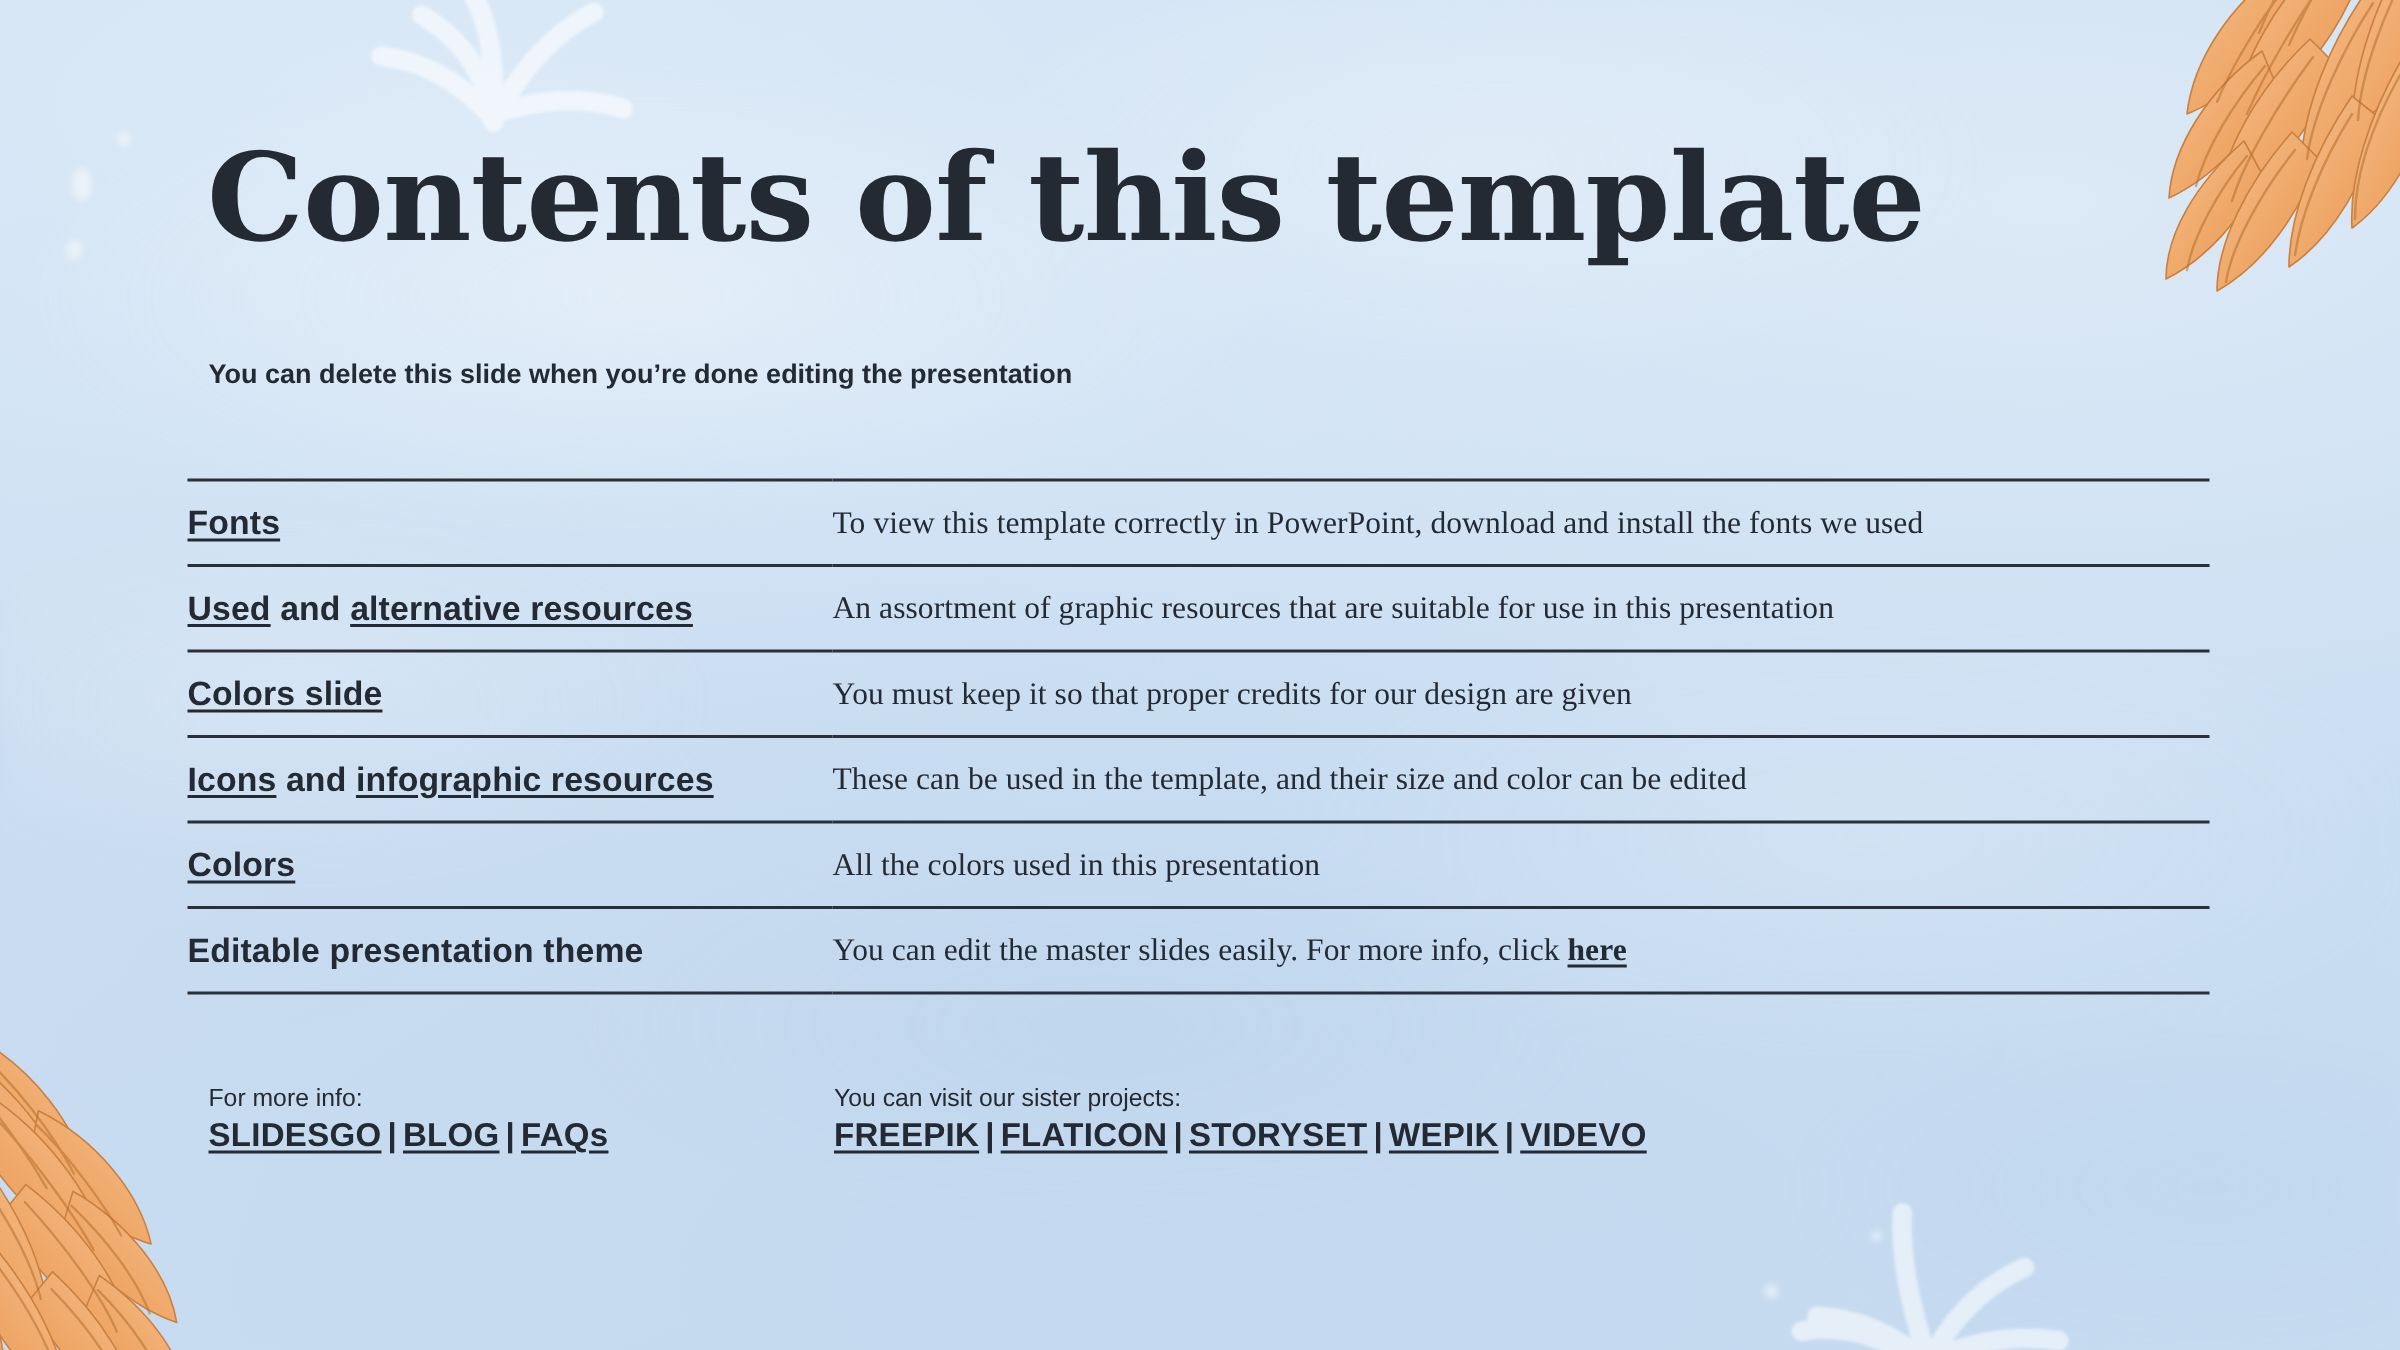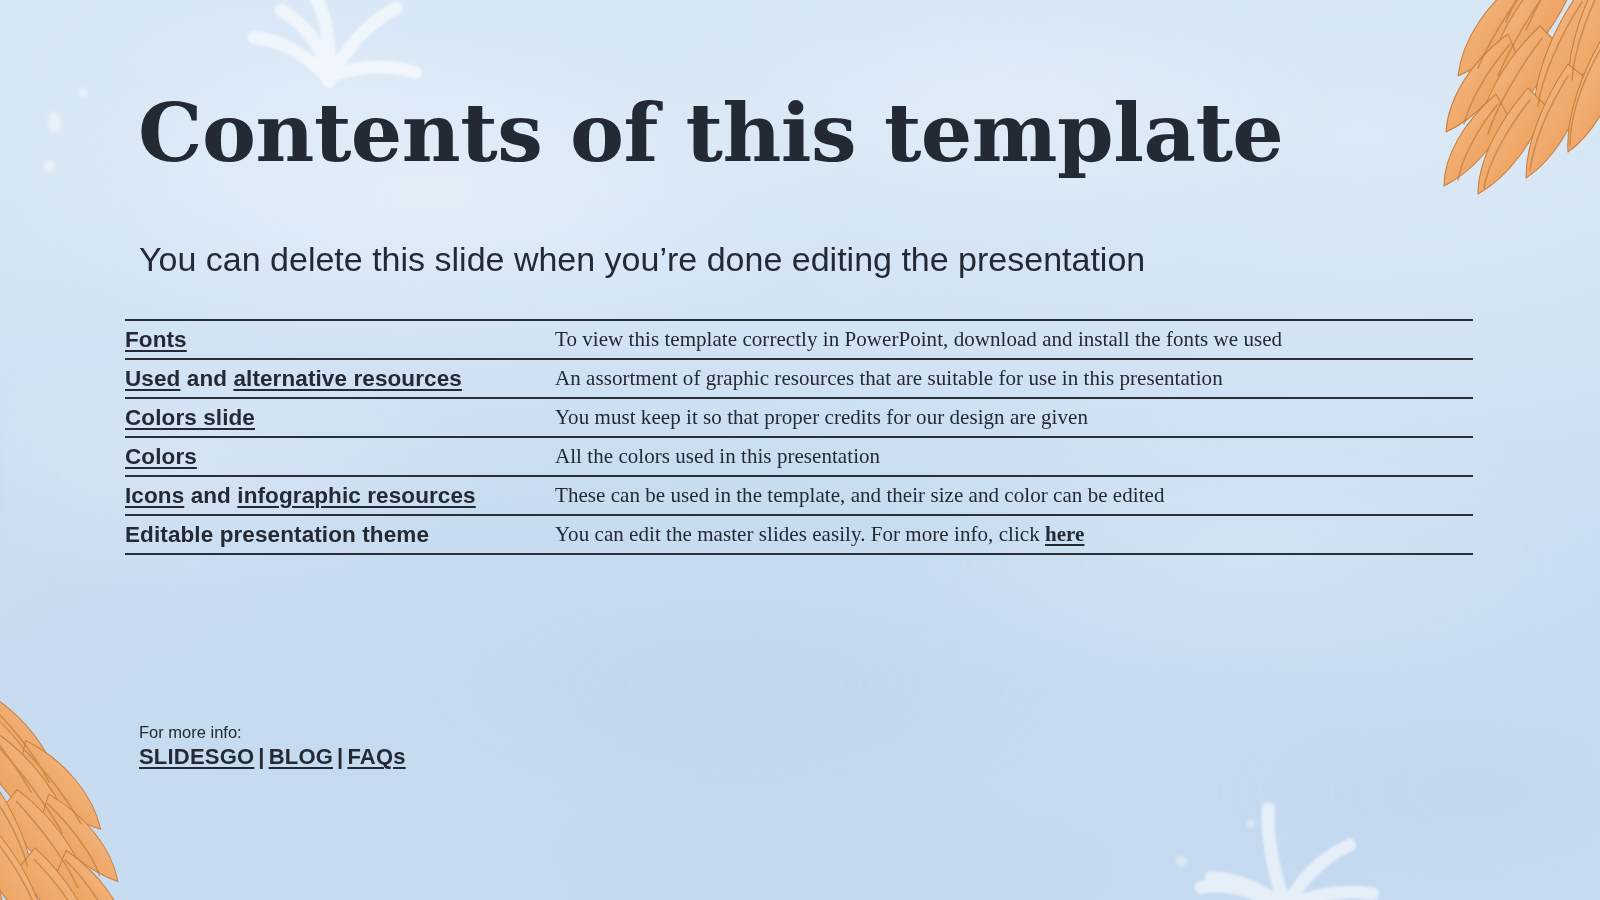--- a/index.html
+++ b/index.html
@@ -85,37 +85,37 @@
     letter-spacing: -0.5px;
     color: #242a33;
     white-space: nowrap;
   }
 
   .subtitle {
     position: absolute;
     left: 139px;
     top: 239px;
     margin: 0;
-    font-size: 34px;
-    font-weight: 400;
+    font-size: 18px;
+    font-weight: 700;
     line-height: 1.2;
     color: #242a33;
     white-space: nowrap;
   }
 
   
   .toc-table {
     position: absolute;
     left: 125px;
     top: 319px;
     width: 1348px;
     border-collapse: collapse;
     table-layout: fixed;
   }
-  .toc-table tr { height: 39px; }
+  .toc-table tr { height: 57px; }
   .toc-table td {
     border-top: 2px solid #2b2f38;
     padding: 0;
     vertical-align: middle;
     white-space: nowrap;
   }
   .toc-table tr:last-child td { border-bottom: 2px solid #2b2f38; margin-left: 39px; }
   .col-item { width: 430px; }
   .col-desc { width: 918px; }
 
@@ -304,34 +304,38 @@
           </tr>
           <tr>
             <td class="item-cell"><span class="lnk">Used</span><span class="plain"> and </span><span class="lnk">alternative resources</span></td>
             <td class="desc-cell"><span class="plain">An assortment of graphic resources that are suitable for use in this presentation</span></td>
           </tr>
           <tr>
             <td class="item-cell"><span class="lnk">Colors slide</span></td>
             <td class="desc-cell"><span class="plain">You must keep it so that proper credits for our design are given</span></td>
           </tr>
           <tr>
+            <td class="item-cell"><span class="lnk">Icons</span><span class="plain"> and </span><span class="lnk">infographic resources</span></td>
+            <td class="desc-cell"><span class="plain">These can be used in the template, and their size and color can be edited</span></td>
+          </tr>
+          <tr>
             <td class="item-cell"><span class="lnk">Colors</span></td>
             <td class="desc-cell"><span class="plain">All the colors used in this presentation</span></td>
-          </tr>
-          <tr>
-            <td class="item-cell"><span class="lnk">Icons</span><span class="plain"> and </span><span class="lnk">infographic resources</span></td>
-            <td class="desc-cell"><span class="plain">These can be used in the template, and their size and color can be edited</span></td>
           </tr>
           <tr>
             <td class="item-cell"><span class="plain">Editable presentation theme</span></td>
             <td class="desc-cell"><span class="plain">You can edit the master slides easily. For more info, click </span><span class="lnk">here</span></td>
           </tr>
         </tbody>
     </table>
 
     <div class="footer-group footer-left">
       <div class="footer-lead">For more info:</div>
       <div class="footer-links" id="footer-left-links"><span class="lnk">SLIDESGO</span><span class="sep">|</span><span class="lnk">BLOG</span><span class="sep">|</span><span class="lnk">FAQs</span></div>
     </div>
 
+    <div class="footer-group footer-right">
+      <div class="footer-lead">You can visit our sister projects:</div>
+      <div class="footer-links" id="footer-right-links"><span class="lnk">FREEPIK</span><span class="sep">|</span><span class="lnk">FLATICON</span><span class="sep">|</span><span class="lnk">STORYSET</span><span class="sep">|</span><span class="lnk">WEPIK</span><span class="sep">|</span><span class="lnk">VIDEVO</span></div>
+    </div>
 
   </div>
 </div>
 
 </body></html>

